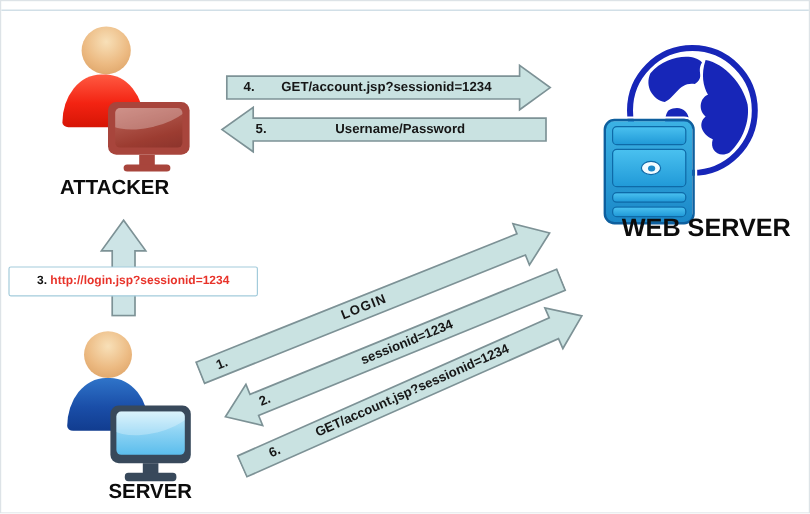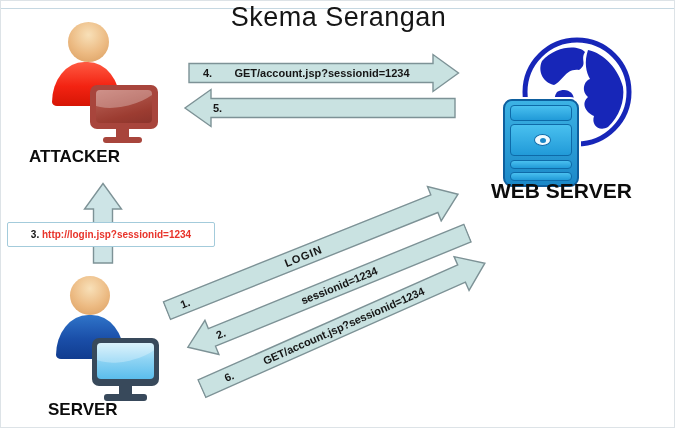--- a/index.html
+++ b/index.html
@@ -35,21 +35,21 @@
   }
   .monitor .neck { position:absolute; }
   .monitor .base { position:absolute; border-radius:3px; }
   .monitor.red  { background:#a8453c; }
   .monitor.red .screen { background:linear-gradient(165deg,#bd675c, #9c3c31 70%, #8c342c); }
   .monitor.red .neck, .monitor.red .base { background:#a8453c; }
   .monitor.steel { background:#38495b; }
   .monitor.steel .screen { background:linear-gradient(180deg,#cdeefb, #8fd4f4 45%, #5bbdec); }
   .monitor.steel .neck, .monitor.steel .base { background:#38495b; }
 
-  .actor-label { position:absolute; font-weight:bold; color:#0c0c0c; text-align:left; }
+  .actor-label { position:absolute; font-weight:bold; color:#0c0c0c; text-align:right; }
 
   
   .globe { position:absolute; }
   .tower {
     position:absolute; border-radius:9px;
     background:linear-gradient(180deg,#3cb2e4 0%, #1b88c8 100%);
     border:2px solid #0e5f9e; box-shadow:0 0 0 2px #ffffff;
   }
   .tower .panel { position:absolute; left:5px; right:5px; border-radius:4px;
     background:linear-gradient(180deg,#49c0ef,#219ad8); border:1px solid #0e6aa8; }
@@ -73,21 +73,20 @@
     font-size:10px; font-weight:bold; line-height:23px; text-align:center; color:#111;
   }
   .msg3-box .url { color:#e8332a; }
 </style>
 </head>
 <body>
 
 <div class="stage">
   <div class="top-rule"></div>
 
-  <div class="title">Skema Serangan</div>
 
   <div>
     <div class="head" style="left:67px; top:21px; width:41px; height:40px;"></div>
     <div class="torso red" style="left:51px; top:61px; width:68px; height:44px;"></div>
     <div class="monitor red" style="left:89px; top:84px; width:68px; height:44px;">
       <div class="screen" style="left:6px; top:5px; right:6px; bottom:6px;"></div>
       <div class="neck" style="left:26px; top:44px; width:13px; height:10px;"></div>
       <div class="base" style="left:13px; top:52px; width:39px; height:6px;"></div>
     </div>
     <div class="actor-label" style="left:28px; top:146px; width:112px; font-size:17px;">ATTACKER</div>
@@ -127,20 +126,21 @@
     </svg>
     <span class="anum" style="left:15px;">4.</span>
     <span class="alabel" style="left:36px; right:40px;">GET/account.jsp?sessionid=1234</span>
   </div>
 
   <div class="arrow" style="left:182px; top:87px; width:273px;">
     <svg width="273" height="40" viewBox="0 0 273 40">
       <polygon points="272,10.5 28,10.5 28,1.5 2,20 28,38.5 28,29.5 272,29.5" fill="#c9e2e1" stroke="#7d9296" stroke-width="1.4"></polygon>
     </svg>
     <span class="anum" style="left:30px;">5.</span>
+    <span class="alabel" style="left:52px; right:24px;">Username/Password</span>
   </div>
 
   <div class="arrow" style="left:82px; top:181px; width:40px; height:82px;">
     <svg width="40" height="82" viewBox="0 0 40 82">
       <polygon points="10.5,81 10.5,27 1.5,27 20,1.5 38.5,27 29.5,27 29.5,81" fill="#cde4e6" stroke="#7d9296" stroke-width="1.4"></polygon>
     </svg>
   </div>
   <div class="msg3-box">
     <span>3.</span>
     <span class="url">http://login.jsp?sessionid=1234</span>

